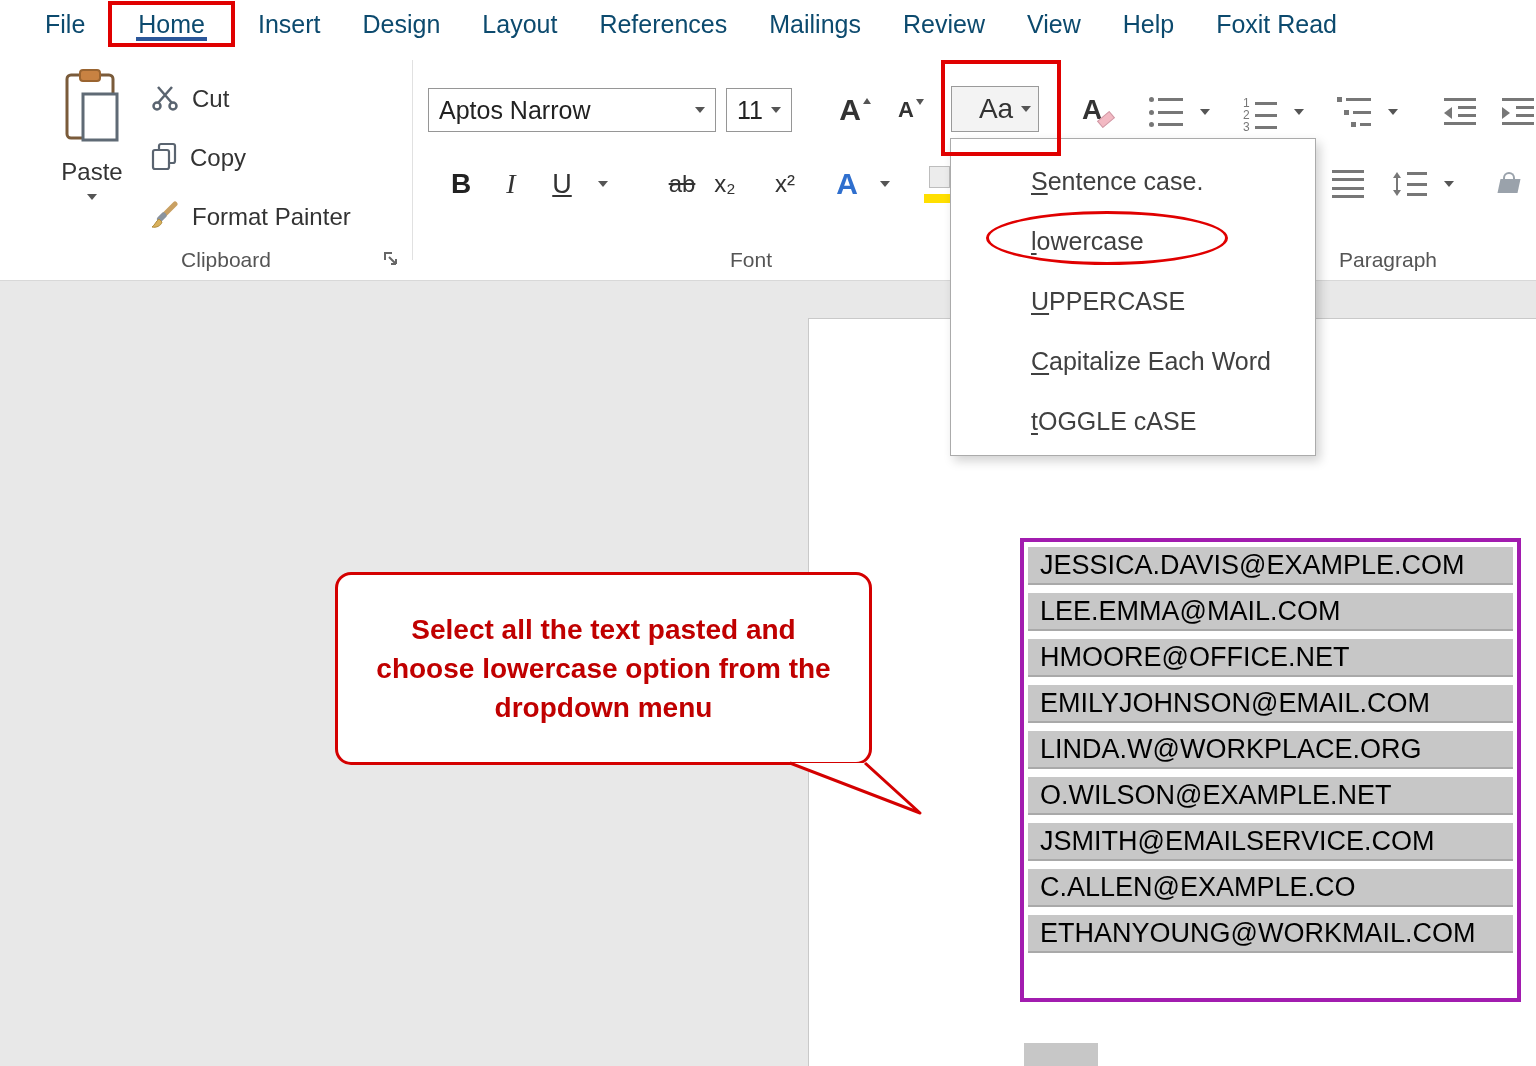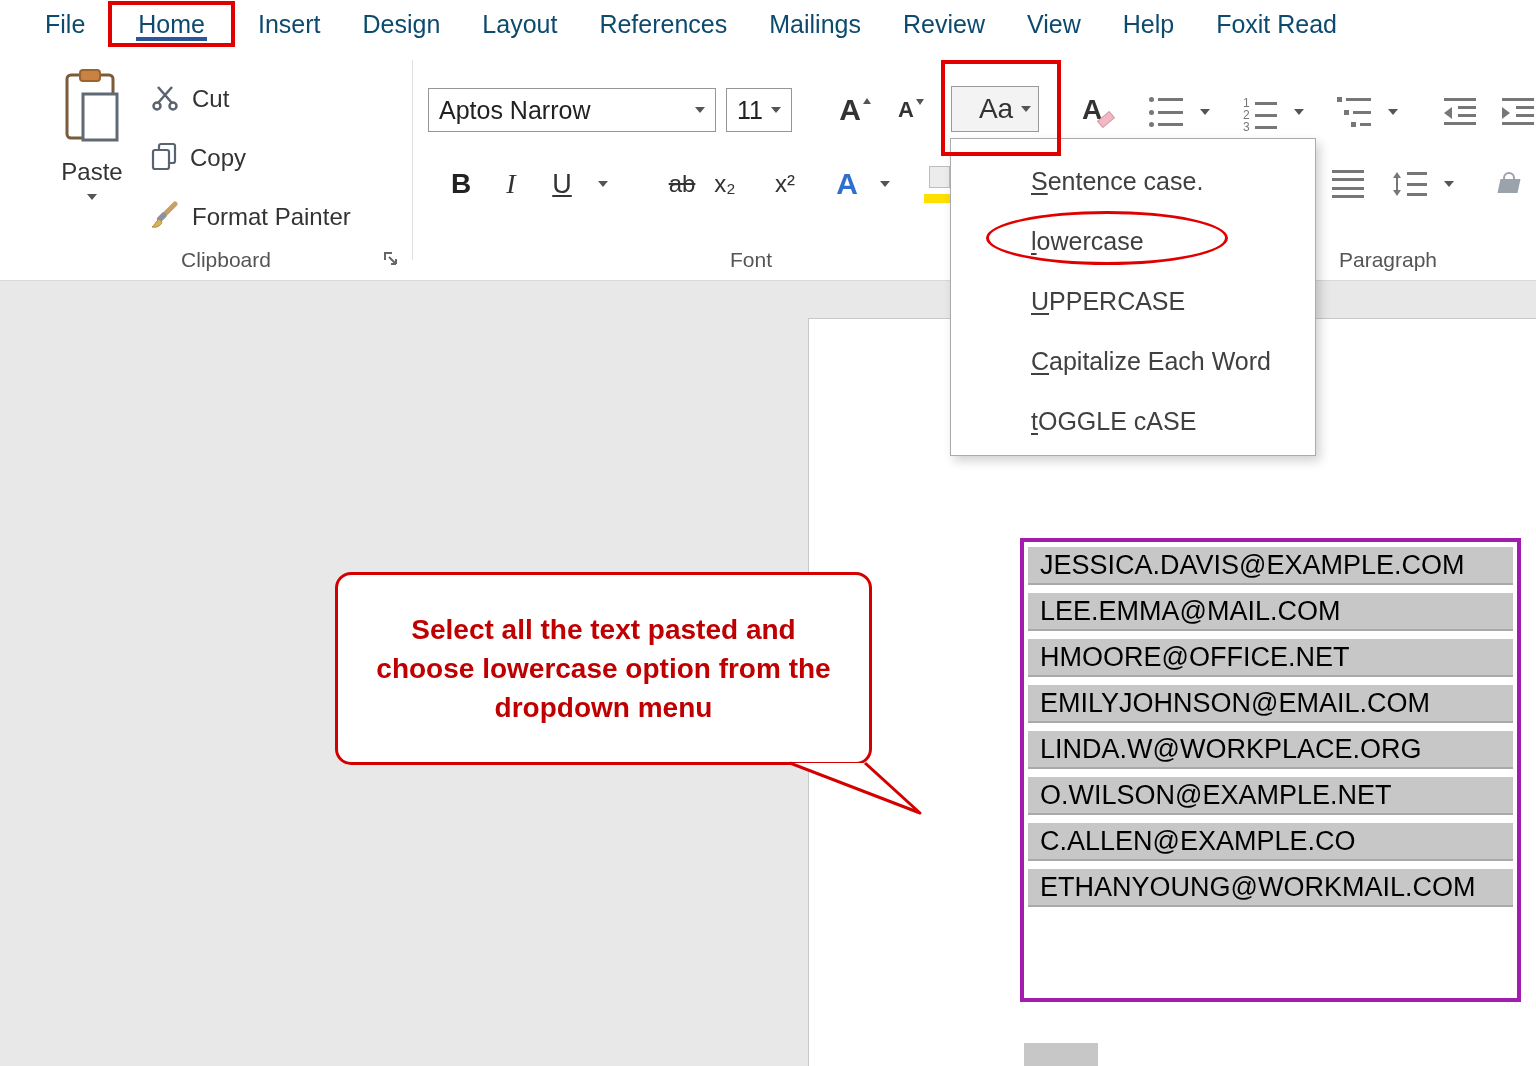--- a/index.html
+++ b/index.html
@@ -356,20 +356,21 @@
     <div class="page"></div>
   </div>
 
   <div class="email-box">
     <div class="email-row">JESSICA.DAVIS@EXAMPLE.COM</div>
     <div class="email-row">LEE.EMMA@MAIL.COM</div>
     <div class="email-row">HMOORE@OFFICE.NET</div>
     <div class="email-row">EMILYJOHNSON@EMAIL.COM</div>
     <div class="email-row">LINDA.W@WORKPLACE.ORG</div>
     <div class="email-row">O.WILSON@EXAMPLE.NET</div>
+    <div class="email-row">JSMITH@EMAILSERVICE.COM</div>
     <div class="email-row">C.ALLEN@EXAMPLE.CO</div>
     <div class="email-row">ETHANYOUNG@WORKMAIL.COM</div>
   </div>
   <div class="empty-par-stub"></div>
 
   <div class="callout">
     <span>Select all the text pasted and choose lowercase option from the dropdown menu</span>
   </div>
   <svg class="callout-tail" width="180" height="64" viewBox="0 0 180 64">
     <path d="M35 7 L165 57 L110 7" fill="#ffffff" stroke="#d40000" stroke-width="3" stroke-linejoin="round"></path>

